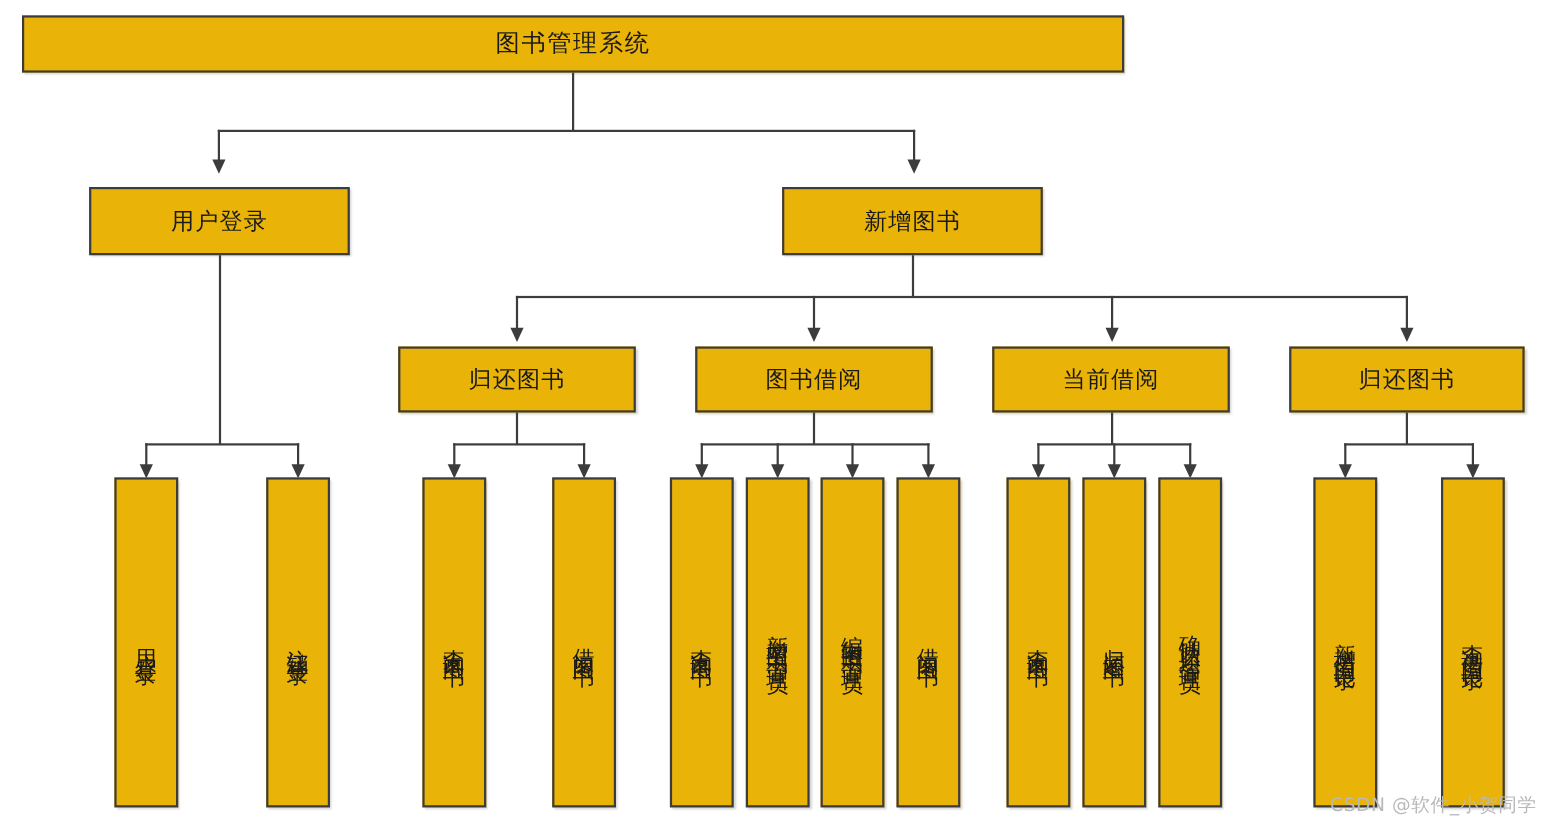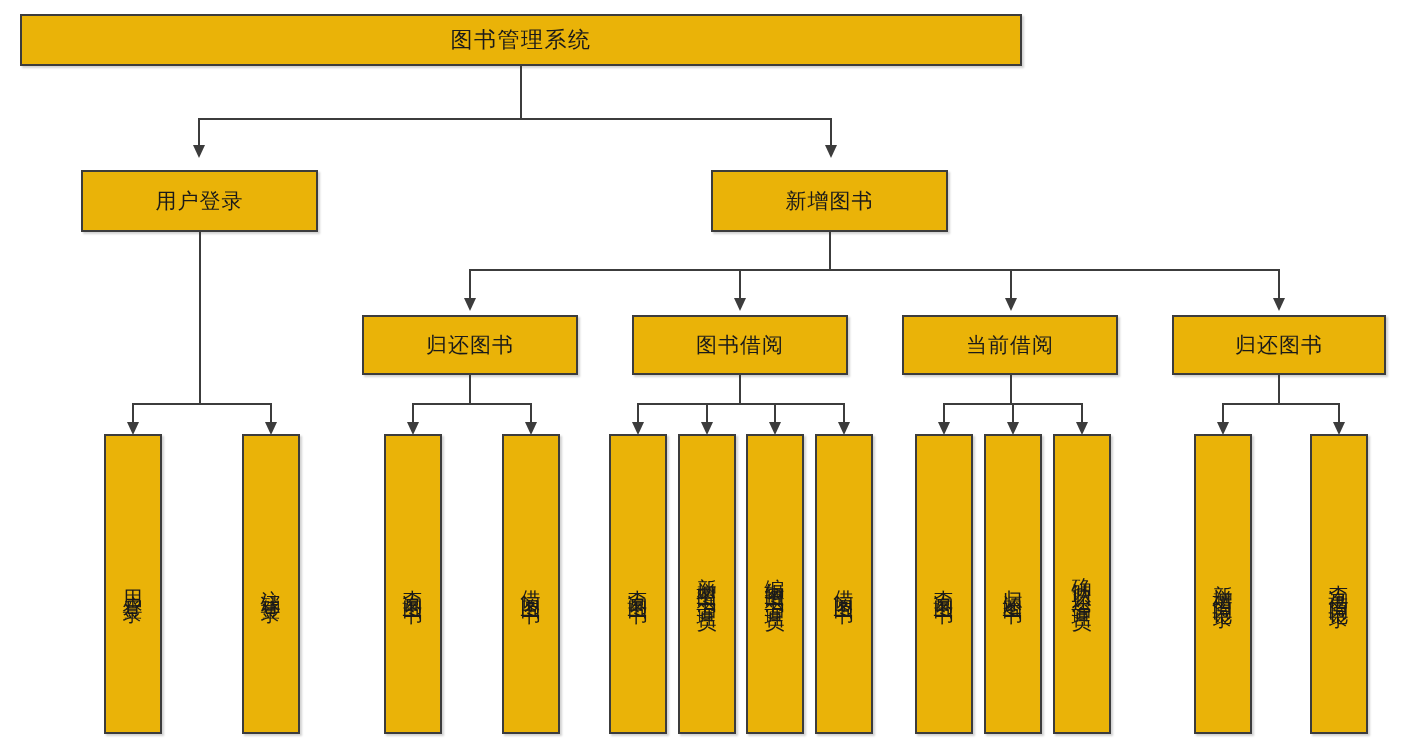--- a/index.html
+++ b/index.html
@@ -214,14 +214,15 @@
     <span class="node-label">确认归还（管理员）</span>
   </div>
 
   <div class="node vert" style="left:1194px; top:434px; width:58px; height:300px;">
     <span class="node-label">新增借阅记录</span>
   </div>
   <div class="node vert" style="left:1310px; top:434px; width:58px; height:300px;">
     <span class="node-label">查询借阅记录</span>
   </div>
 
+  <div id="watermark">CSDN @软件_小贺同学</div>
 
 </div>
 
 </body></html>

